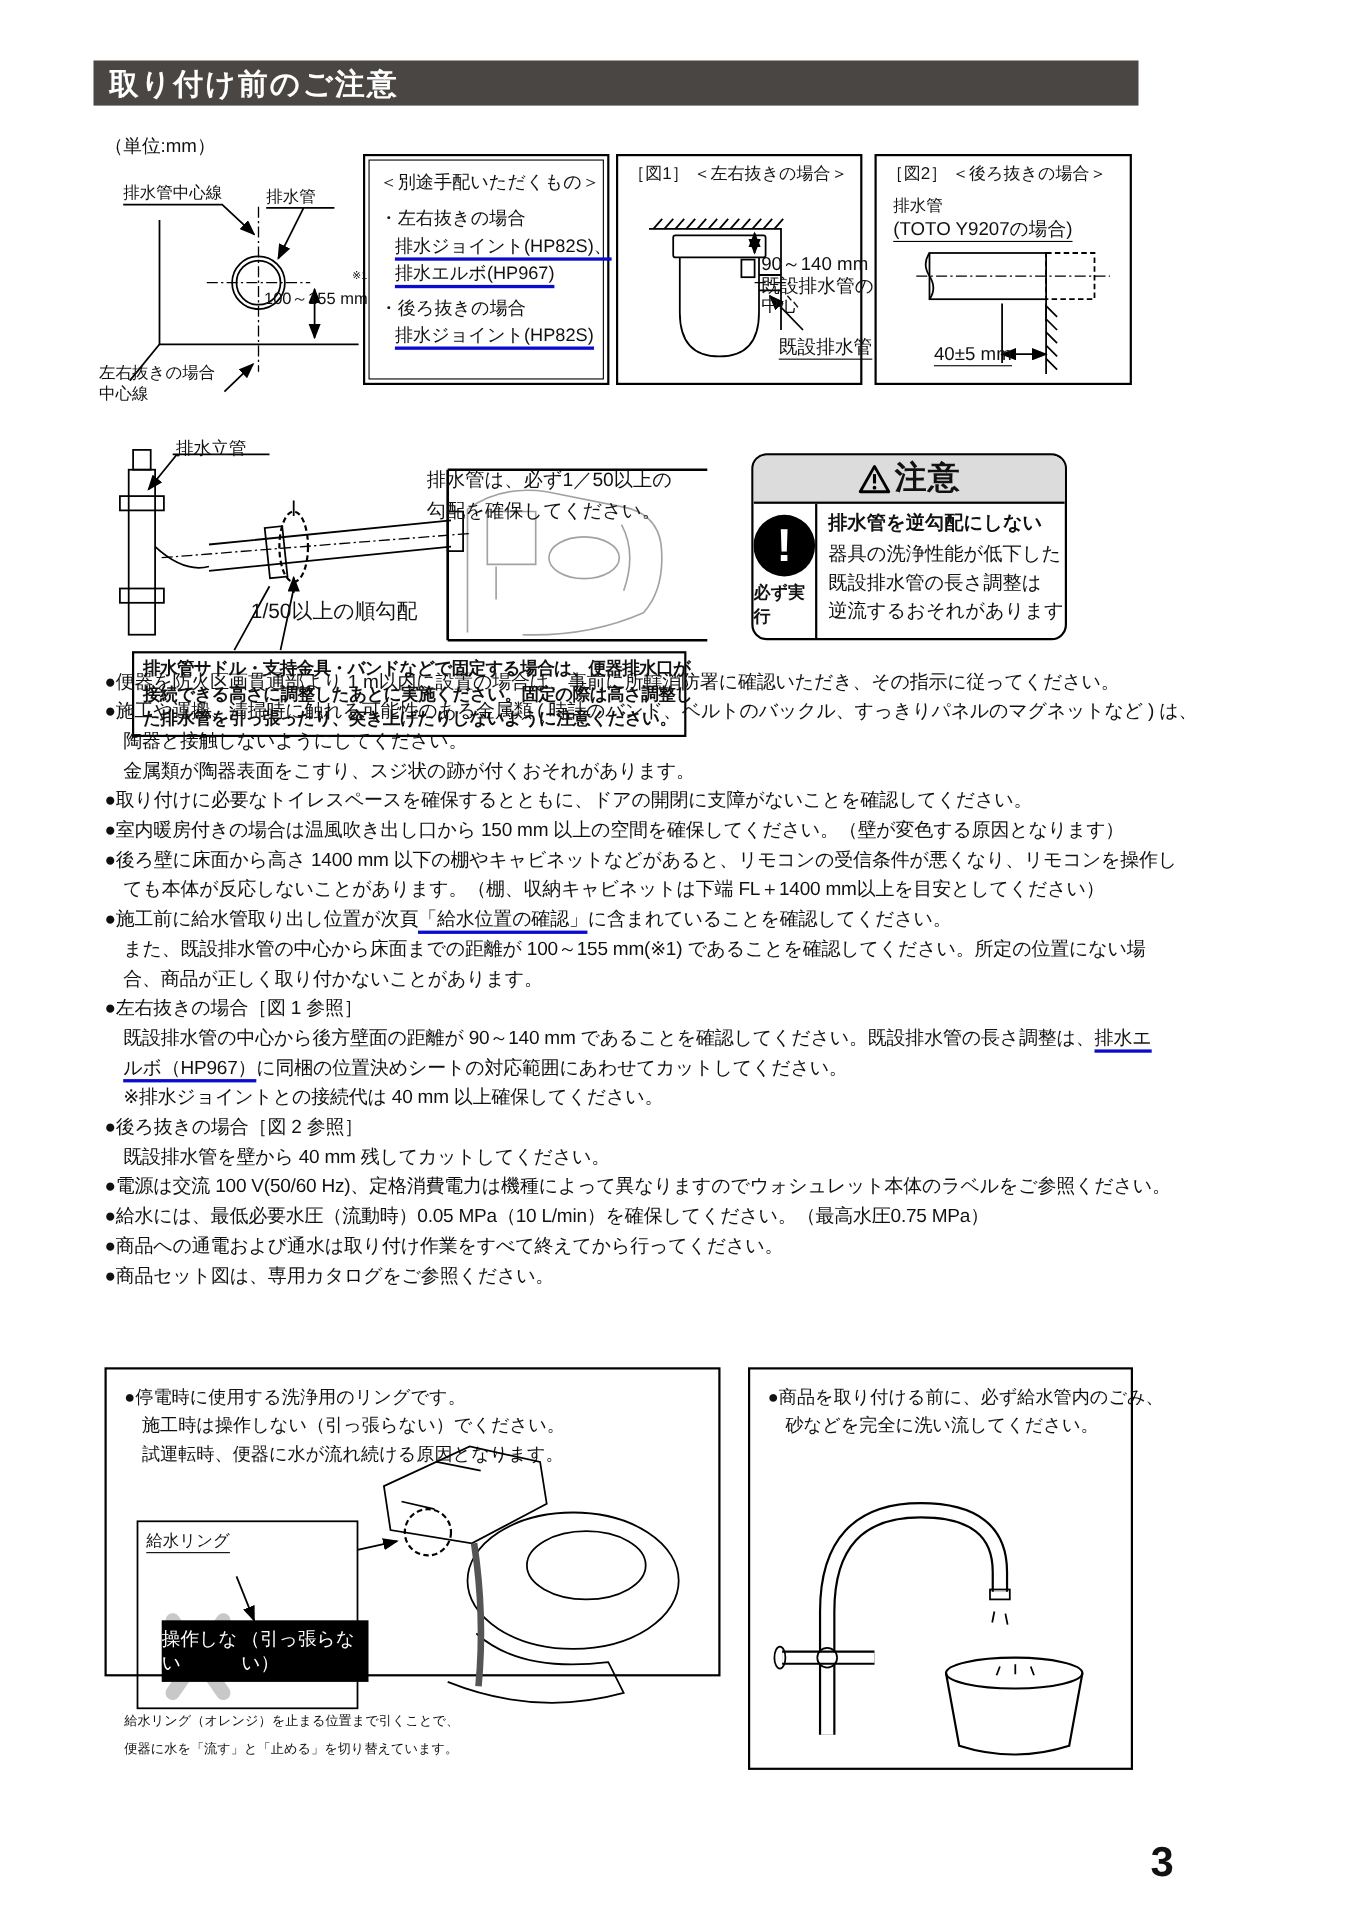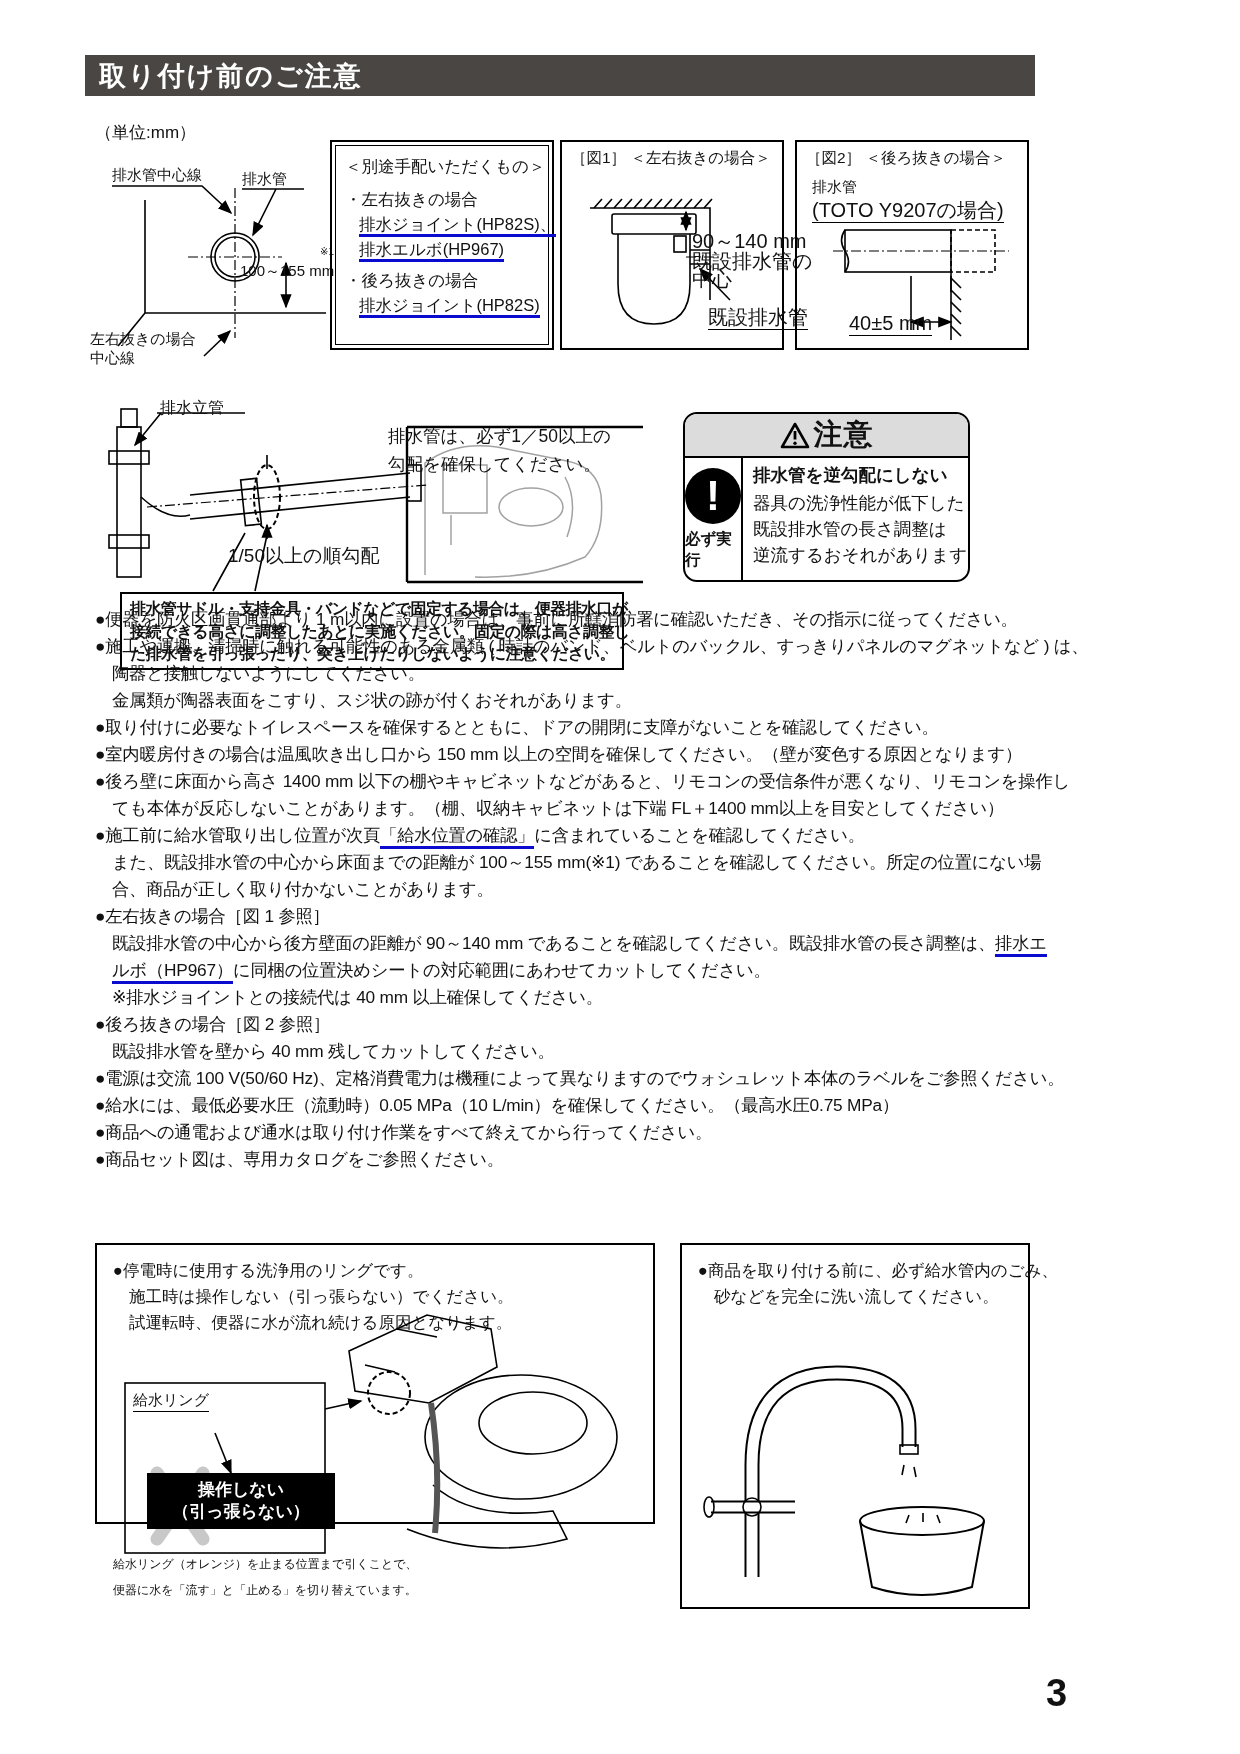--- a/index.html
+++ b/index.html
@@ -13,21 +13,21 @@
   .nowrap { white-space:nowrap; }
 
   
   .hbar { left:85px; top:55px; width:950px; height:41px; background:#4a4643;
           display:flex; align-items:center; padding-left:14px; }
   .hbar .t { color:#fff; font-size:27px; font-weight:bold; letter-spacing:2px; }
   .unit { left:95px; top:121px; font-size:17px; }
 
   
   .lab15 { font-size:15px; white-space:nowrap; }
-  .lab14 { font-size:20px; white-space:nowrap; }
+  .lab14 { font-size:17px; white-space:nowrap; }
   .kul  { border-bottom:1.5px solid #000; padding-bottom:1px; }
   .blul { border-bottom:3.5px solid #0b0bd0; padding-bottom:1px; }
 
   
   .dblbox { left:330px; top:140px; width:224px; height:210px; border:2px solid #000; padding:3px; }
   .dblin  { width:100%; height:100%; border:1.5px solid #000; padding:8px 9px; font-size:16.5px; line-height:25px; }
   .dblin .ttl { text-align:center; margin-bottom:8px; white-space:nowrap; }
   .dblin .itm { padding-left:14px; white-space:nowrap; }
 
   .figbox { border:2px solid #000; }
@@ -63,22 +63,22 @@
   .nline { height:27px; line-height:27px; white-space:nowrap; }
   .ind { padding-left:17px; }
 
   
   .bbox { border:2px solid #000; }
   .bleft  { left:95px;  top:1243px; width:560px; height:281px; }
   .bright { left:680px; top:1243px; width:350px; height:366px; }
   .btxt { position:absolute; left:16px; top:12px; font-size:16.5px; line-height:26px; }
   .btxt .i { padding-left:16px; }
   .warnblk { position:absolute; left:50px; top:228px; width:188px; height:56px; background:#000;
-             color:#fff; display:flex; flex-direction:column; align-items:center; justify-content:center;
-             font-size:17px; font-weight:bold; line-height:22px; }
+             color:#fff; display:flex; flex-direction:row; align-items:center; justify-content:center;
+             font-size:17px; font-weight:normal; line-height:22px; }
   .bfoot { position:absolute; left:16px; top:306px; font-size:12px; line-height:26px; white-space:nowrap; }
   .insetlab { position:absolute; left:36px; top:146px; font-size:15px; border-bottom:1.5px solid #000;
               padding-bottom:1px; background:#fff; white-space:nowrap; }
 
   .pgnum { left:1046px; top:1672px; font-size:38px; font-weight:bold; }
 
   svg { position:absolute; overflow:visible; }
   .ln  { stroke:#000; stroke-width:1.6; fill:none; }
   .ln2 { stroke:#000; stroke-width:2.4; fill:none; }
   .cl  { stroke:#000; stroke-width:1.2; fill:none; stroke-dasharray:10 3 2 3; }

